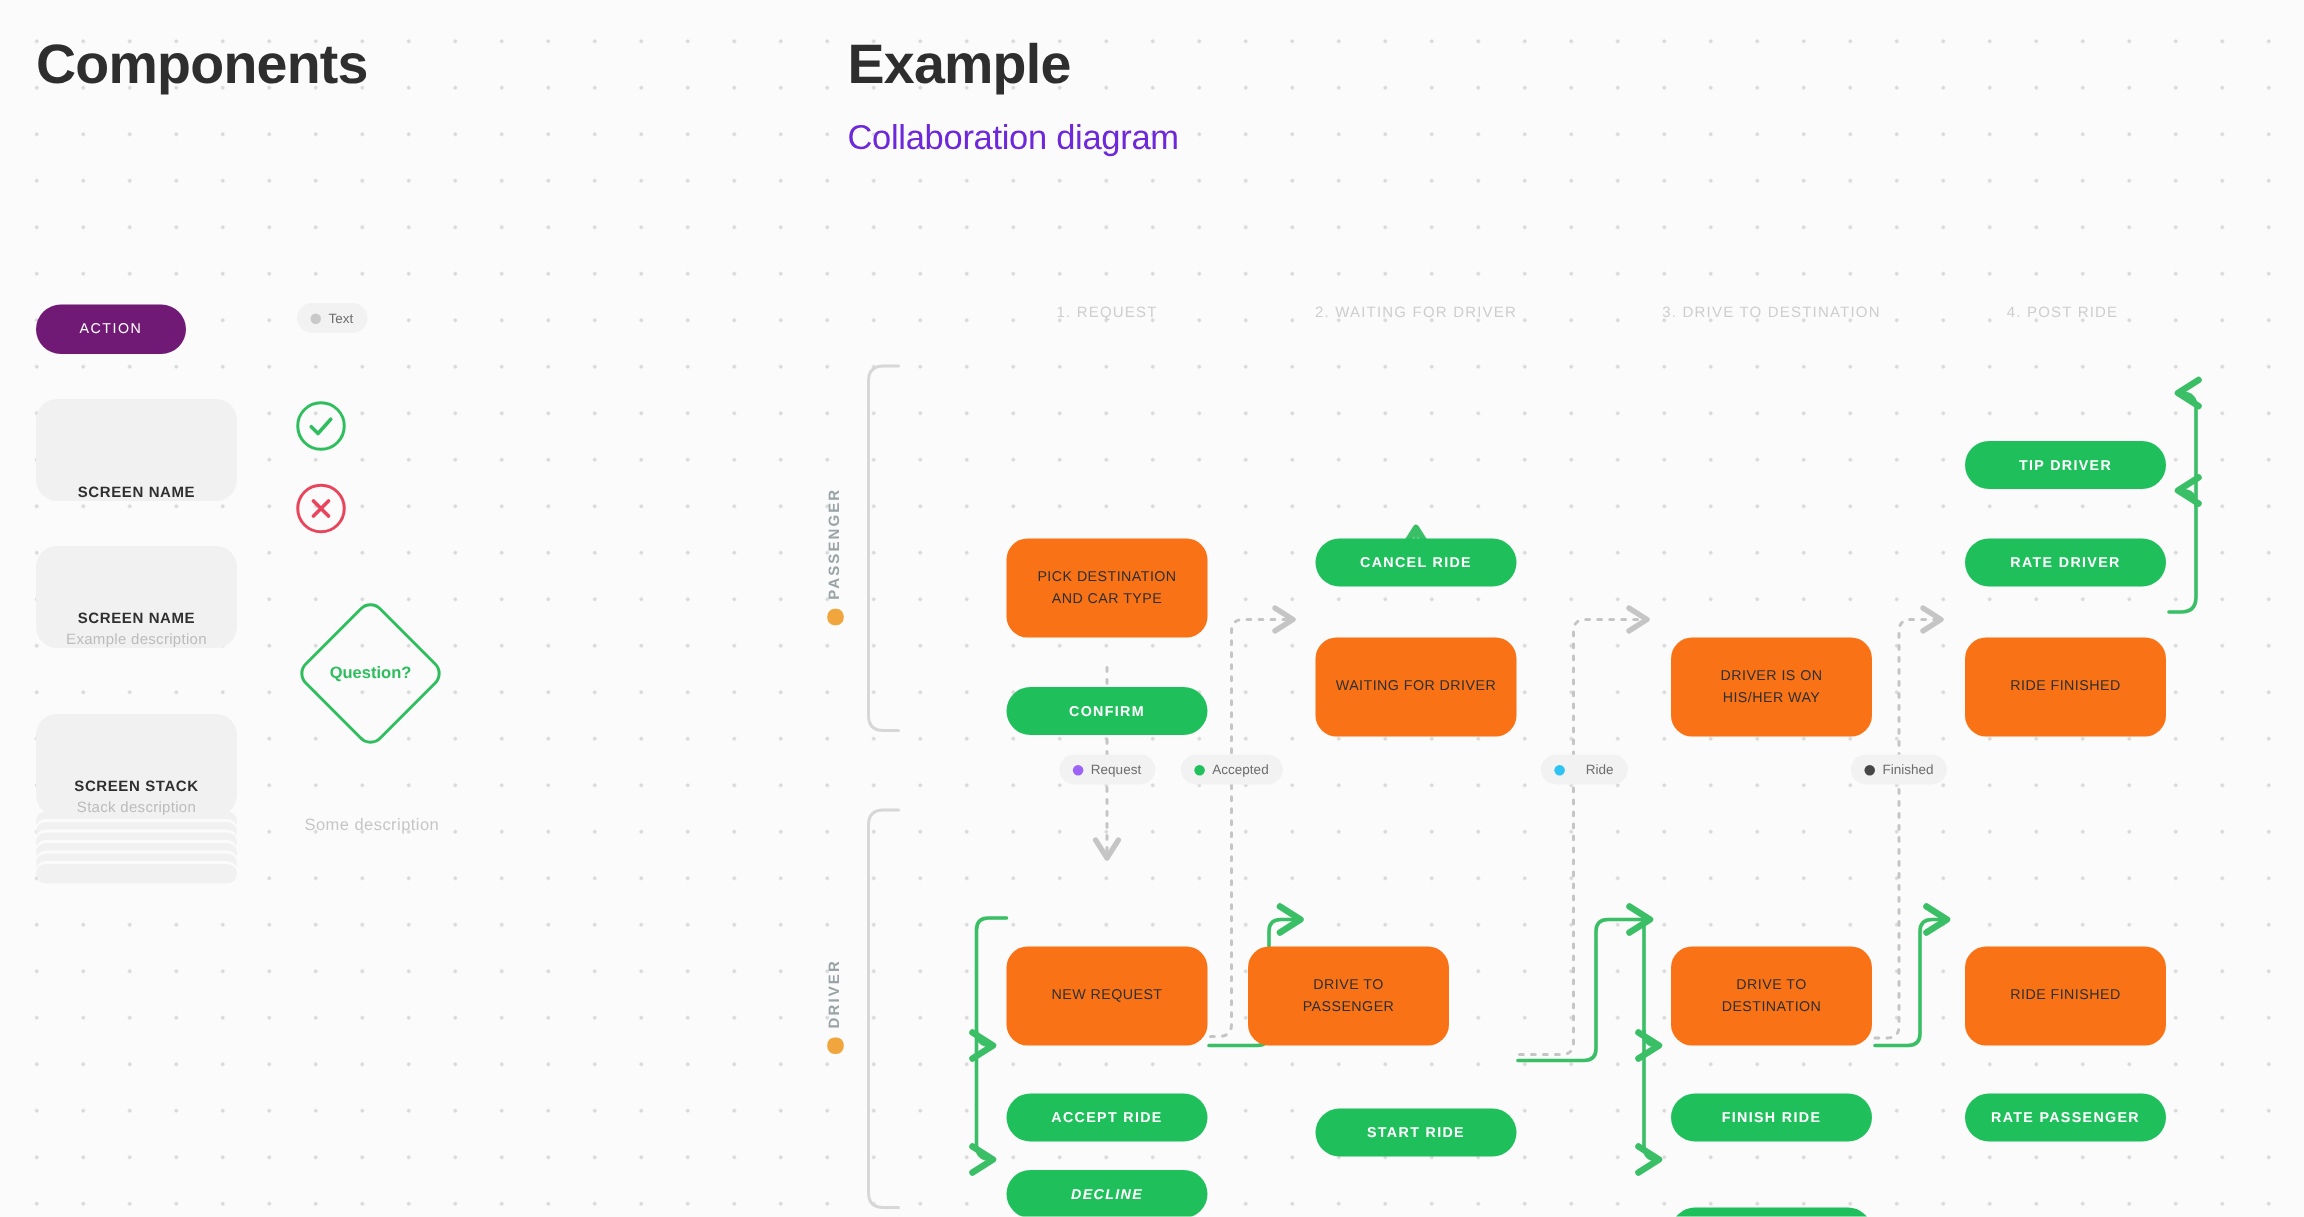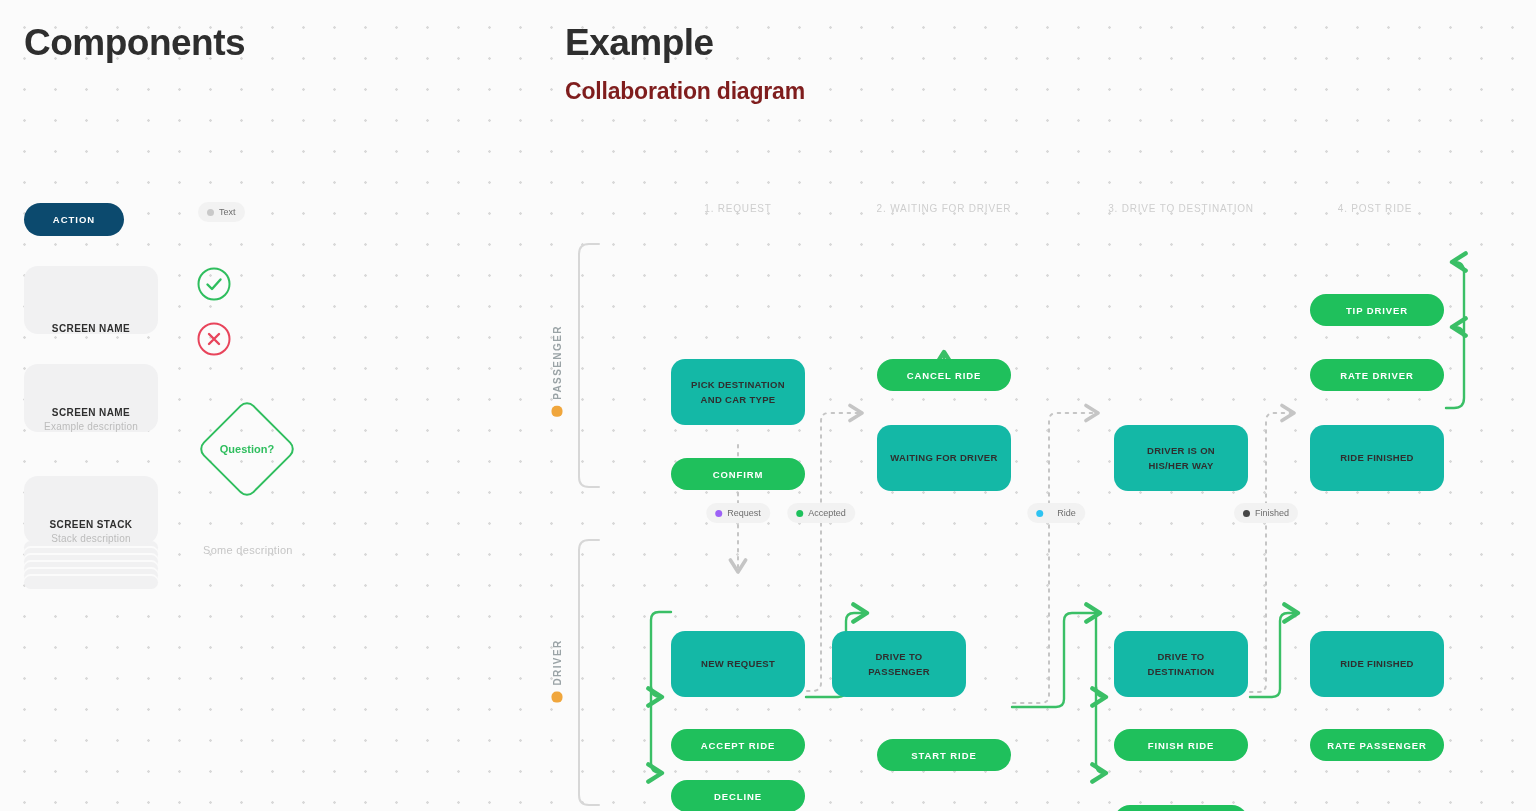--- a/index.html
+++ b/index.html
@@ -8,27 +8,27 @@
     font-family:"Liberation Sans", sans-serif;
     background-color:#fbfbfb;
     background-image:radial-gradient(circle, #d9d9d9 1.1px, transparent 1.5px);
     background-size:31px 31px;
     background-position:9px 12px;
     position:relative;
     overflow:hidden;
   }
   .abs { position:absolute; }
   .h1 { font-size:37px; font-weight:600; color:#2e2e2e; letter-spacing:-0.5px; }
-  .h2 { font-size:23px; font-weight:700; color:#7f1d1d; letter-spacing:-0.2px; }
+  .h2 { font-size:23px; font-weight:400; color:#6d28d9; letter-spacing:-0.2px; }
 
   
   .pill {
     display:flex; align-items:center; justify-content:center;
-    background:#0c4a6e; color:#fff; border-radius:17px;
-    font-size:9.5px; font-weight:700; letter-spacing:1px;
+    background:#701a75; color:#fff; border-radius:17px;
+    font-size:9.5px; font-weight:400; letter-spacing:1px;
   }
   .gcard {
     background:#f1f1f2; border-radius:14px;
     display:flex; flex-direction:column; align-items:center; justify-content:flex-end;
     text-align:center; gap:3px;
   }
   .gcard .t { font-size:10px; font-weight:700; letter-spacing:.4px; color:#2f2f2f; }
   .gcard .d { font-size:10px; color:#bcbcbc; letter-spacing:.2px; }
   .chip {
     display:inline-flex; align-items:center; gap:5px; height:20px;
@@ -60,22 +60,22 @@
     position:absolute; display:flex; align-items:center; gap:6px;
     transform:translate(-50%,-50%) rotate(-90deg);
     font-size:10px; font-weight:600; letter-spacing:1.4px; color:#9aa3a6; white-space:nowrap;
   }
   .lane-emoji { width:11px; height:11px; border-radius:45%; flex:0 0 auto; }
   .node {
     position:absolute; width:134px; display:flex; align-items:center; justify-content:center;
     text-align:center; z-index:2;margin-top:48px;
   }
   .nbox {
-    height:66px; background:#14b8a6; border-radius:14px;
-    font-size:9.5px; font-weight:700; letter-spacing:.3px; color:#2f2f2f;
+    height:66px; background:#f97316; border-radius:14px;
+    font-size:9.5px; font-weight:400; letter-spacing:.3px; color:#2f2f2f;
     padding:0 13px; line-height:1.6;
   }
   .npill {
     height:32px; background:#1fc05c; border-radius:16px;
     font-size:9.5px; font-weight:700; letter-spacing:.9px; color:#fff;
   }
   .msg-chip { position:absolute; transform:translateX(-50%); z-index:3; }
   svg.wires { position:absolute; left:0; top:0; z-index:1; pointer-events:none; }
   .wire-g { stroke:#3abf66; stroke-width:2.4; fill:none; stroke-linecap:round; }
   .wire-d { stroke:#c5c5c5; stroke-width:2; fill:none; stroke-linecap:round; stroke-dasharray:2.5 5.5; }
@@ -199,20 +199,20 @@
   <span class="dot" style="background-color: rgb(46, 195, 242);"></span>
   <span>Ride</span>
 </div>
 <div class="chip msg-chip" style="left:1266px; top:503px;">
   <span class="dot" style="background-color: rgb(71, 71, 71);"></span>
   <span>Finished</span>
 </div>
 
 <div class="node nbox" style="left:671px;  top:583px;">NEW REQUEST</div>
 <div class="node npill" style="left:671px;  top:681px;">ACCEPT RIDE</div>
-<div class="node npill" style="left:671px;  top:732px;">DECLINE</div>
+<div class="node npill" style="left:671px;  top:732px;font-style:italic;">DECLINE</div>
 <div class="node nbox" style="left:832px;  top:583px;">DRIVE TO PASSENGER</div>
 <div class="node npill" style="left:877px;  top:691px;">START RIDE</div>
 <div class="node nbox" style="left:1114px; top:583px;">DRIVE TO DESTINATION</div>
 <div class="node npill" style="left:1114px; top:681px;">FINISH RIDE</div>
 <div class="node npill" style="left:1114px; top:757px;">CANCEL RIDE</div>
 <div class="node nbox" style="left:1310px; top:583px;">RIDE FINISHED</div>
 <div class="node npill" style="left:1310px; top:681px;">RATE PASSENGER</div>
 
 </body></html>

